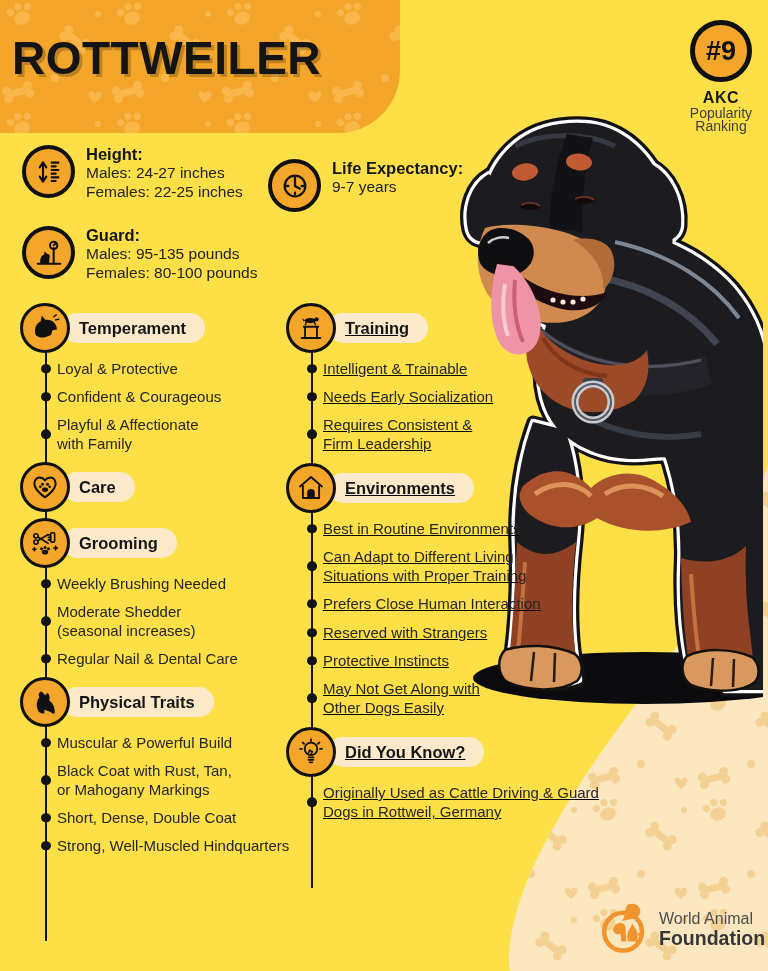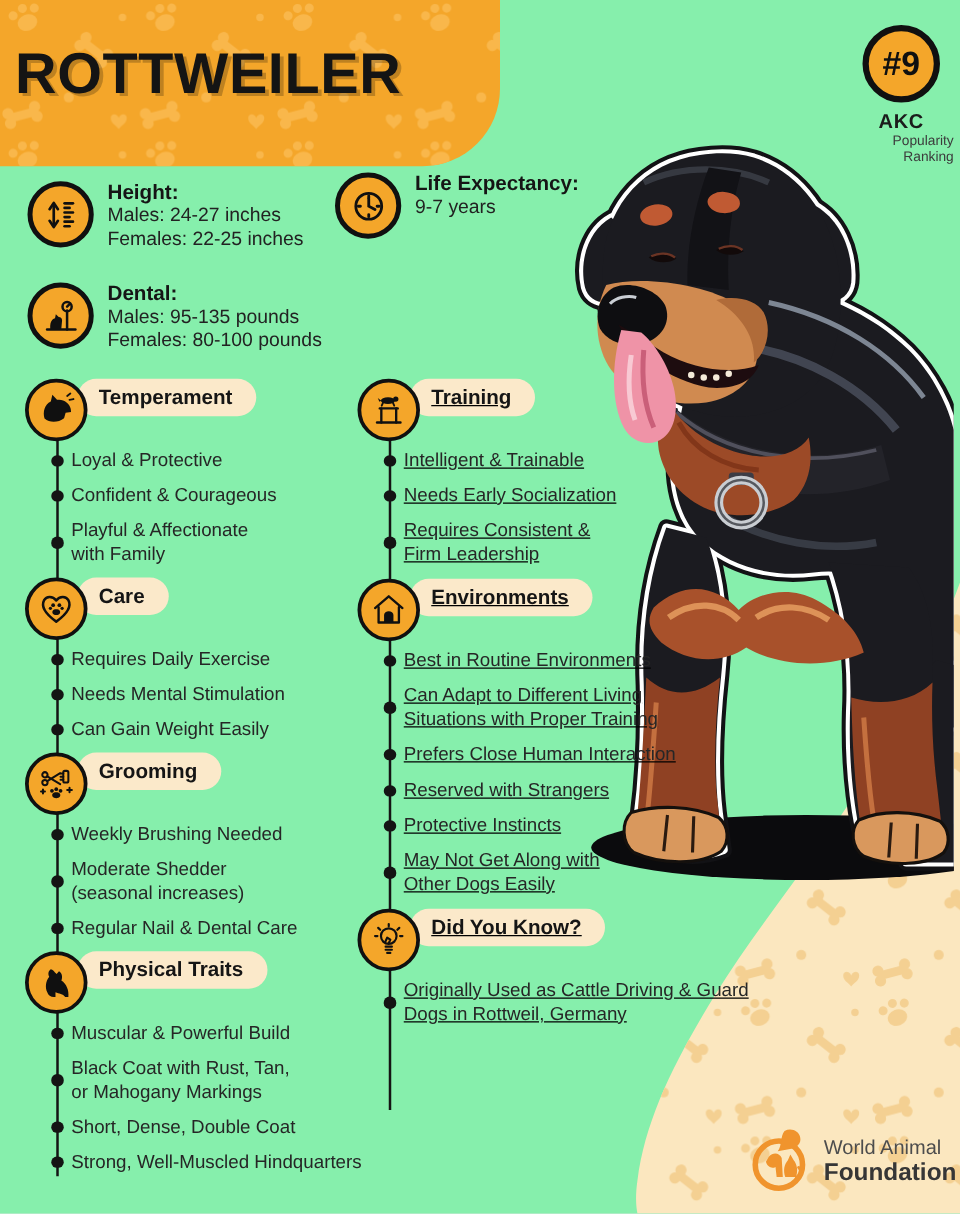--- a/index.html
+++ b/index.html
@@ -1,49 +1,49 @@
 <!DOCTYPE html>
 <html><head>
 <meta charset="utf-8">
 <style>
   html,body{margin:0;padding:0;background:#e9e9e9;}
-  .page{position:relative;width:768px;height:971px;background:#86efac;overflow:hidden;
+  .page{position:relative;width:768px;height:971px;background:#fde047;overflow:hidden;
         font-family:"Liberation Sans",sans-serif;margin:0 auto;}
   
   .banner{position:absolute;left:0;top:0;width:400px;height:133px;background:#f4a62a;
           border-radius:0 0 62px 0;overflow:hidden;}
   .banner svg{position:absolute;left:0;top:0;}
   .banner h1{position:absolute;left:12px;top:31px;margin:0;font-size:46px;font-weight:800;
              letter-spacing:.5px;color:#141414;text-shadow:3px 3px 0 rgba(0,0,0,.22);}
   
   .akc{position:absolute;left:679px;top:20px;width:84px;text-align:center;}
   .akc-circle{width:62px;height:62px;margin:0 auto;border-radius:50%;background:#f4a62a;
               border:5px solid #101010;box-sizing:border-box;display:flex;align-items:center;
               justify-content:center;font-size:27px;font-weight:800;color:#101010;}
   .akc-org{margin-top:7px;font-weight:800;font-size:16px;color:#1b1b1b;letter-spacing:.6px;}
-  .akc-sub{font-size:11px;line-height:12.5px;color:#3c3c3c;white-space:pre-line;text-align:right;}
+  .akc-sub{font-size:14px;line-height:12.5px;color:#3c3c3c;white-space:pre-line;}
   
   .stat{position:absolute;display:flex;gap:11px;align-items:flex-start;}
   .s-height{left:22px;top:145px;}
-  .s-life{left:268px;top:138px;}
+  .s-life{left:268px;top:159px;}
   .s-weight{left:22px;top:226px;}
   .stat-ic{width:53px;height:53px;border-radius:50%;background:#f4a62a;border:4px solid #101010;
            box-sizing:border-box;display:flex;align-items:center;justify-content:center;flex:none;}
   .stat-tx .lbl{font-size:16.5px;font-weight:800;color:#151515;line-height:19px;}
   .stat-tx .val{font-size:15.5px;line-height:18.5px;color:#222;white-space:pre-line;}
   
   .col{position:absolute;top:303px;}
   .col-left{left:20px;width:300px;}
   .col-right{left:286px;width:350px;}
   .vline{position:absolute;left:24.5px;top:25px;width:2.5px;background:#141414;z-index:0;}
   .col-left .vline{height:613px;}
   .col-right .vline{height:560px;}
   .section{position:relative;margin-bottom:2px;}
   .col-right .section{margin-bottom:10px;text-decoration:underline;}
-  .sec-head{display:flex;align-items:flex-start;height:50px;margin-bottom:6px;}
+  .sec-head{display:flex;align-items:center;height:50px;margin-bottom:6px;}
   .sec-ic{width:50px;height:50px;border-radius:50%;background:#f4a62a;border:3.5px solid #101010;
           box-sizing:border-box;display:flex;align-items:center;justify-content:center;
           position:relative;z-index:2;flex:none;}
   .sec-pill{height:30px;display:flex;align-items:center;background:#fbe9ca;border-radius:16px;
             margin-left:-8px;padding:0 19px 0 17px;font-size:16.5px;font-weight:800;color:#151515;
             position:relative;z-index:1;white-space:nowrap;}
   .items{list-style:none;margin:0;padding:0;}
   .item{position:relative;padding-left:37px;margin-bottom:9px;display:flex;align-items:center;min-height:19px;}
   .item .txt{font-size:15px;line-height:19px;color:#262626;white-space:pre-line;}
   .dot{position:absolute;left:21px;top:50%;transform:translateY(-50%);width:9.5px;height:9.5px;
@@ -331,21 +331,21 @@
       <div class="val">9-7 years</div>
     </span>
   </div>
   <div class="stat s-weight">
     <span class="stat-ic">
         <svg width="32" height="32" viewBox="0 0 48 48">
           <use href="#sym-scale"></use>
         </svg>
       </span>
     <span class="stat-tx">
-      <div class="lbl">Dental:</div>
+      <div class="lbl">Guard:</div>
       <div class="val">Males: 95-135 pounds
 Females: 80-100 pounds</div>
     </span>
   </div>
 
   <div class="col col-left" id="col-left">
     <div class="vline"></div>
   <section class="section">
         <div class="sec-head">
           <span class="sec-ic">
@@ -373,34 +373,20 @@
       </section>
       <section class="section">
         <div class="sec-head">
           <span class="sec-ic">
             <svg width="30" height="30" viewBox="0 0 48 48">
               <use href="#sym-care"></use>
             </svg>
           </span>
           <span class="sec-pill">Care</span>
         </div>
-        <ul class="items">
-          <li class="item">
-            <span class="dot"></span>
-            <span class="txt">Requires Daily Exercise</span>
-          </li>
-          <li class="item">
-            <span class="dot"></span>
-            <span class="txt">Needs Mental Stimulation</span>
-          </li>
-          <li class="item">
-            <span class="dot"></span>
-            <span class="txt">Can Gain Weight Easily</span>
-          </li>
-        </ul>
       </section>
       <section class="section">
         <div class="sec-head">
           <span class="sec-ic">
             <svg width="30" height="30" viewBox="0 0 48 48">
               <use href="#sym-grooming"></use>
             </svg>
           </span>
           <span class="sec-pill">Grooming</span>
         </div>

